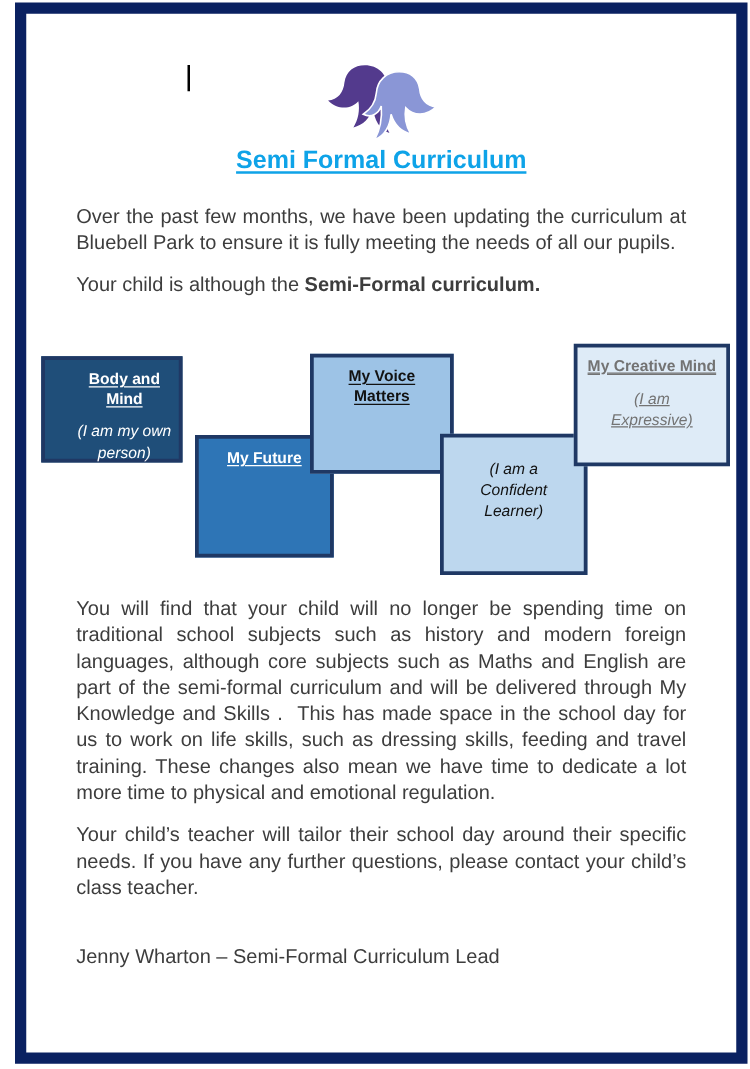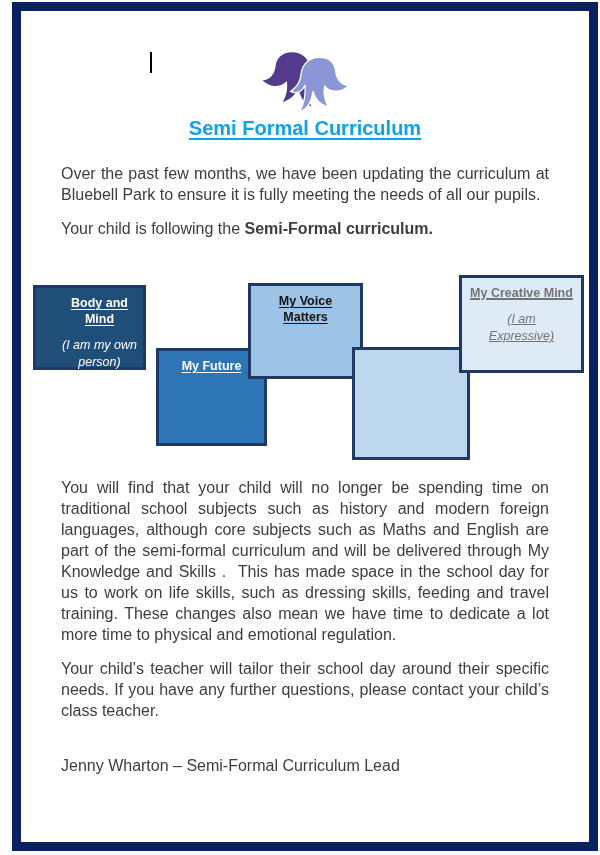--- a/index.html
+++ b/index.html
@@ -124,35 +124,36 @@
         </defs>
         <use href="#bb" transform="translate(80,6) scale(-1,1)" fill="#533a8d"></use>
         <use href="#bb" transform="translate(122,14)" stroke="#ffffff" stroke-width="2" fill="#8a96d6"></use>
       </svg>
     </div>
 
     <h1 class="page-title" style="color: rgb(14, 163, 232);">Semi Formal Curriculum</h1>
 
     <div class="text-col">
       <p class="first">Over the past few months, we have been updating the curriculum at Bluebell Park to ensure it is fully meeting the needs of all our pupils.</p>
-      <p><span>Your child is following the </span><b>Semi-Formal curriculum.</b></p>
+      <p><span>Your child is although the </span><b>Semi-Formal curriculum.</b></p>
     </div>
 
     <div class="boxes">
       <div class="area-box b0" style="background: rgb(31, 78, 121); color: rgb(255, 255, 255); border-color: rgb(31, 56, 100);">
         <div class="box-title">Body and Mind</div>
         <div class="box-sub">(I am my own person)</div>
       </div>
       <div class="area-box b1" style="background: rgb(46, 117, 182); color: rgb(255, 255, 255); border-color: rgb(31, 56, 100);">
         <div class="box-title">My Future</div>
       </div>
       <div class="area-box b2" style="background: rgb(157, 195, 230); color: rgb(18, 18, 18); border-color: rgb(31, 56, 100);">
         <div class="box-title">My Voice Matters</div>
       </div>
       <div class="area-box b3" style="background: rgb(189, 215, 238); color: rgb(18, 18, 18); border-color: rgb(31, 56, 100);">
+        <div class="box-sub">(I am a Confident Learner)</div>
       </div>
       <div class="area-box b4" style="background: rgb(222, 235, 247); color: #737373; border-color: rgb(31, 56, 100); text-decoration: underline;">
         <div class="box-title">My Creative Mind</div>
         <div class="box-sub">(I am Expressive)</div>
       </div>
     </div>
 
     <div class="text-col">
       <p>You will find that your child will no longer be spending time on traditional school subjects such as history and modern foreign languages, although core subjects such as Maths and English are part of the semi-formal curriculum and will be delivered through My Knowledge and Skills .&nbsp; This has made space in the school day for us to work on life skills, such as dressing skills, feeding and travel training. These changes also mean we have time to dedicate a lot more time to physical and emotional regulation.</p>
       <p>Your child’s teacher will tailor their school day around their specific needs. If you have any further questions, please contact your child’s class teacher.</p>

